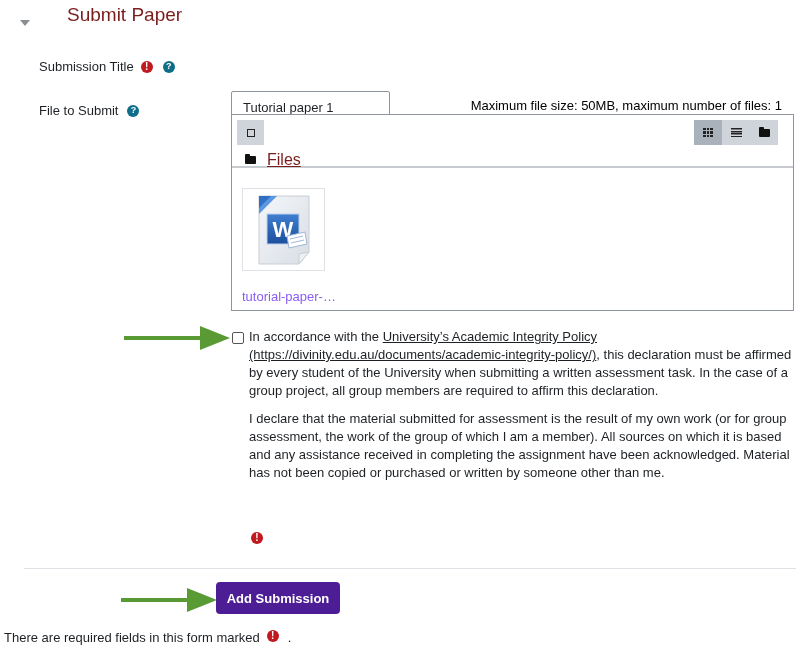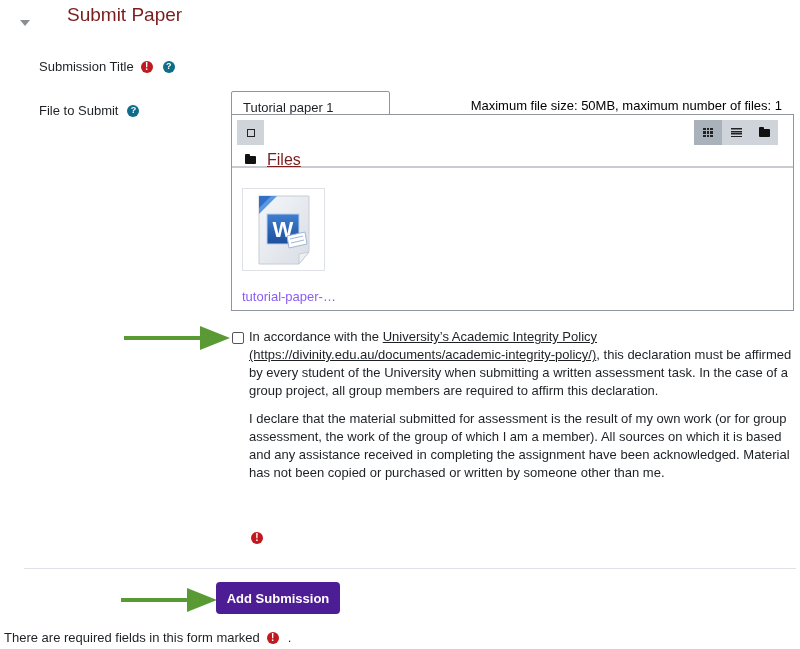--- a/index.html
+++ b/index.html
@@ -119,21 +119,21 @@
     .decl-error { left: 251px; top: 532px; }
 
     .divider { left: 24px; top: 568px; width: 772px; height: 1px; background: #dee2e6; }
 
     .submit-btn {
       left: 216px; top: 582px; width: 124px; height: 32px;
       background: #4c1d95; color: #fff; font-weight: bold; font-size: 13px;
       border: none; border-radius: 4px; font-family: "Liberation Sans", sans-serif;
       display: flex; align-items: center; justify-content: center;
     }
-    .required-note { left: 4px; top: 630px; font-size: 13px; color: #1d2125; display: flex; align-items: center; }
+    .required-note { left: 4px; top: 630px; font-size: 13px; color: #1d2125; display: flex; }
   </style>
 </head>
 <body>
 
 <div class="abs section-header">
   <span class="collapse-icon"></span>
   <span class="section-title">Submit Paper</span>
 </div>
 
 <div class="abs label" style="left:39px; top:59px;">

